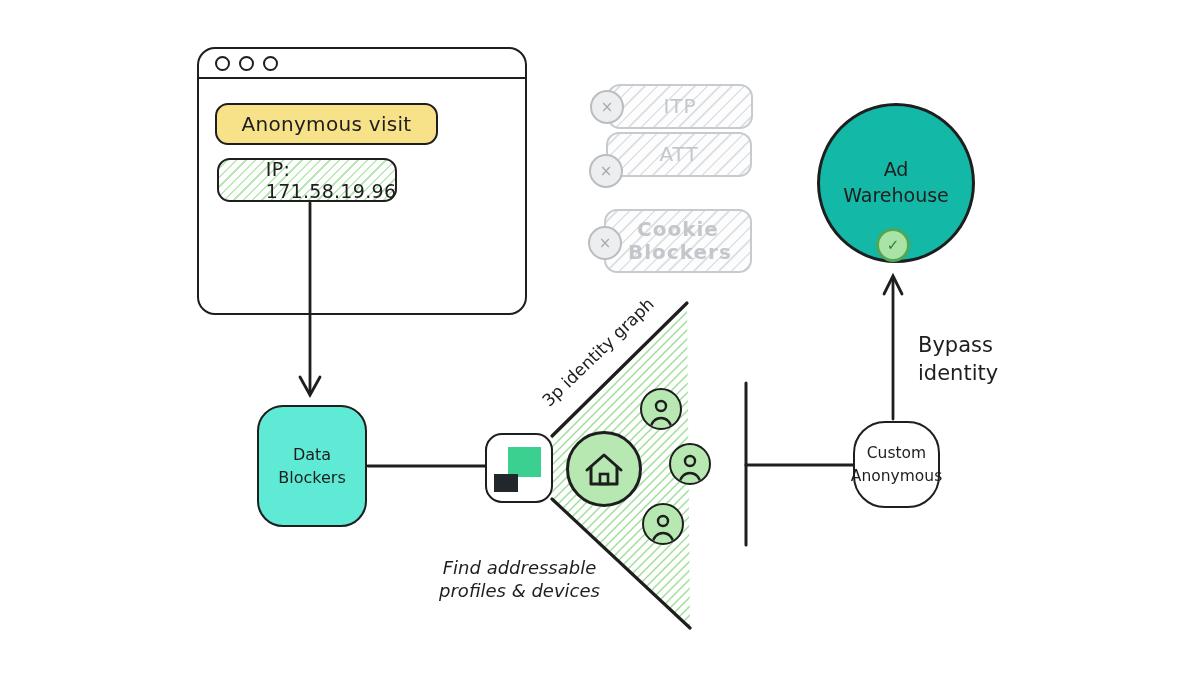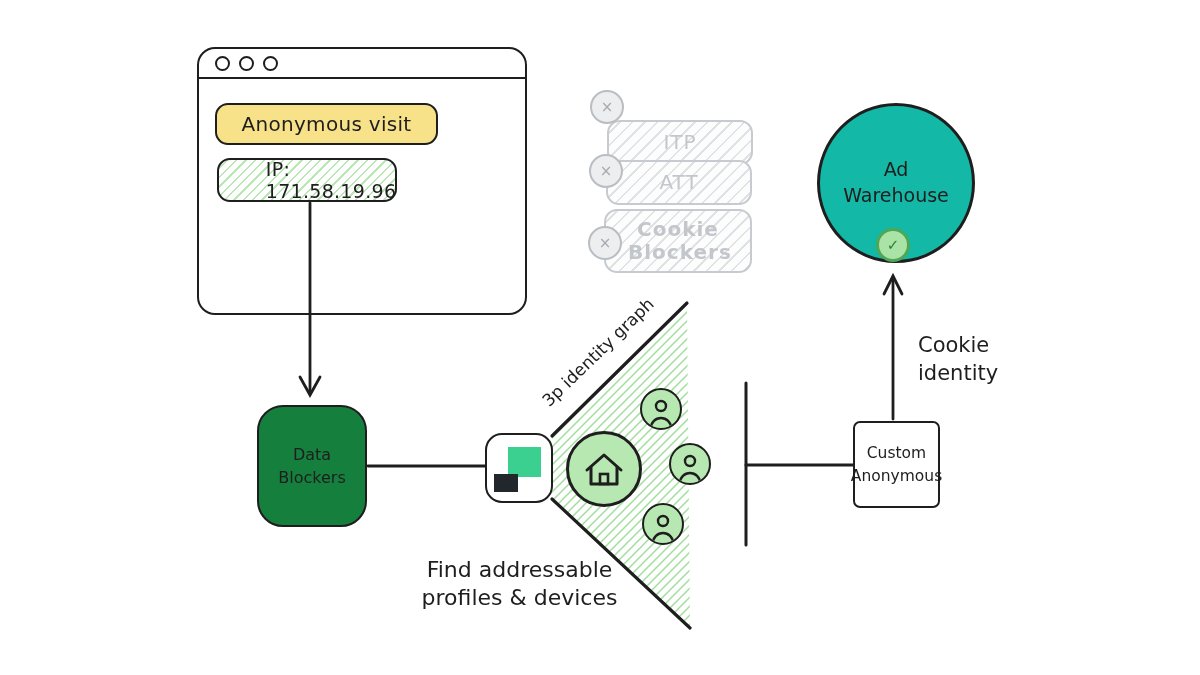--- a/index.html
+++ b/index.html
@@ -34,46 +34,46 @@
 
   
   .ad-circle { left:817px; top:103px; width:158px; height:160px; border:3px solid #1e1e1e;
       border-radius:50%; background:#14b8a6; z-index:2; display:flex; flex-direction:column;
       align-items:center; justify-content:center; font-size:19px; line-height:1.35; }
   .check-circle { left:876px; top:228px; width:34px; height:34px; border-radius:50%;
       border:3px solid #4ea757; background:#a9e3a6; z-index:3; display:flex; align-items:center;
       justify-content:center; color:#2e7d32; font-size:15px; font-weight:bold; }
 
   
-  .dw { left:257px; top:405px; width:110px; height:122px; background:#15803d;
+  .dw { left:257px; top:405px; width:110px; height:122px; background:#5eead4;
       border:2.8px solid #1e1e1e; border-radius:26px; z-index:2; display:flex; flex-direction:column;
       align-items:center; justify-content:center; font-size:16px; line-height:1.45; }
 
   
   .logo-tile { left:485px; top:433px; width:68px; height:70px; background:#ffffff;
       border:2.8px solid #1e1e1e; border-radius:17px; z-index:2; }
   .logo-green { position:absolute; left:21px; top:12px; width:33px; height:30px; background:#3bd08f; }
   .logo-black { position:absolute; left:7px; top:39px; width:24px; height:18px; background:#22272b; }
 
   
   .id-label { left:598px; top:352px; transform:translate(-50%,-50%) rotate(-44deg);
       font-size:17px; white-space:nowrap; z-index:2; }
   .house-circle { left:566px; top:431px; width:76px; height:76px; background:#b7e8b1;
       border:3px solid #1e1e1e; border-radius:50%; z-index:2; display:flex; align-items:center;
       justify-content:center; }
   .person-circle { width:42px; height:42px; background:#b7e8b1; border:2.6px solid #1e1e1e;
       border-radius:50%; z-index:2; display:flex; align-items:flex-end; justify-content:center;
       overflow:hidden; }
 
-  .caption { left:417px; top:556px; width:205px; text-align:center; font-size:22px;
-      line-height:1.28; z-index:2; }
+  .caption { left:417px; top:556px; width:205px; text-align:center; font-size:18px;
+      line-height:1.28; z-index:2;font-style:italic; }
 
   
   .ca { left:853px; top:421px; width:87px; height:87px; background:#ffffff;
-      border:2.8px solid #1e1e1e; border-radius:7px; z-index:2; display:flex; flex-direction:column;
+      border:2.8px solid #1e1e1e; border-radius:32px; z-index:2; display:flex; flex-direction:column;
       align-items:center; justify-content:center; font-size:15.5px; line-height:1.45; }
 
   .bypass { left:918px; top:331px; font-size:21px; line-height:1.35; z-index:2; }
 </style>
 </head>
 <body>
 
 <div class="stage">
 
   <div class="abs browser">
@@ -112,28 +112,28 @@
     </g>
   </svg>
 
   <div class="abs badge badge-yellow">
     <span>Anonymous visit</span>
   </div>
   <div class="abs badge badge-ip">
     <span>IP: 171.58.19.96</span>
   </div>
 
-  <div class="abs pill-body" style="left:607px; top:84px; width:146px; height:45px;margin-top:36px;">
+  <div class="abs pill-body" style="left:607px; top:84px; width:146px; height:45px;">
     <span>ITP</span>
   </div>
   <div class="abs pill-x" style="left:590px; top:90px;">
     <span>×</span>
   </div>
 
-  <div class="abs pill-body" style="left:606px; top:160px; width:146px; height:45px;">
+  <div class="abs pill-body" style="left:606px; top:132px; width:146px; height:45px;">
     <span>ATT</span>
   </div>
   <div class="abs pill-x" style="left:589px; top:154px;">
     <span>×</span>
   </div>
 
   <div class="abs pill-body" style="left:604px; top:209px; width:148px; height:64px;">
     <span style="width:100px;font-weight:bold;">Cookie Blockers</span>
   </div>
   <div class="abs pill-x" style="left:588px; top:226px;">
@@ -191,17 +191,17 @@
     <div>Find addressable</div>
     <div>profiles &amp; devices</div>
   </div>
 
   <div class="abs ca">
     <span>Custom</span>
     <span>Anonymous</span>
   </div>
 
   <div class="abs bypass">
-    <div>Cookie</div>
+    <div>Bypass</div>
     <div>identity</div>
   </div>
 
 </div>
 
 </body></html>

